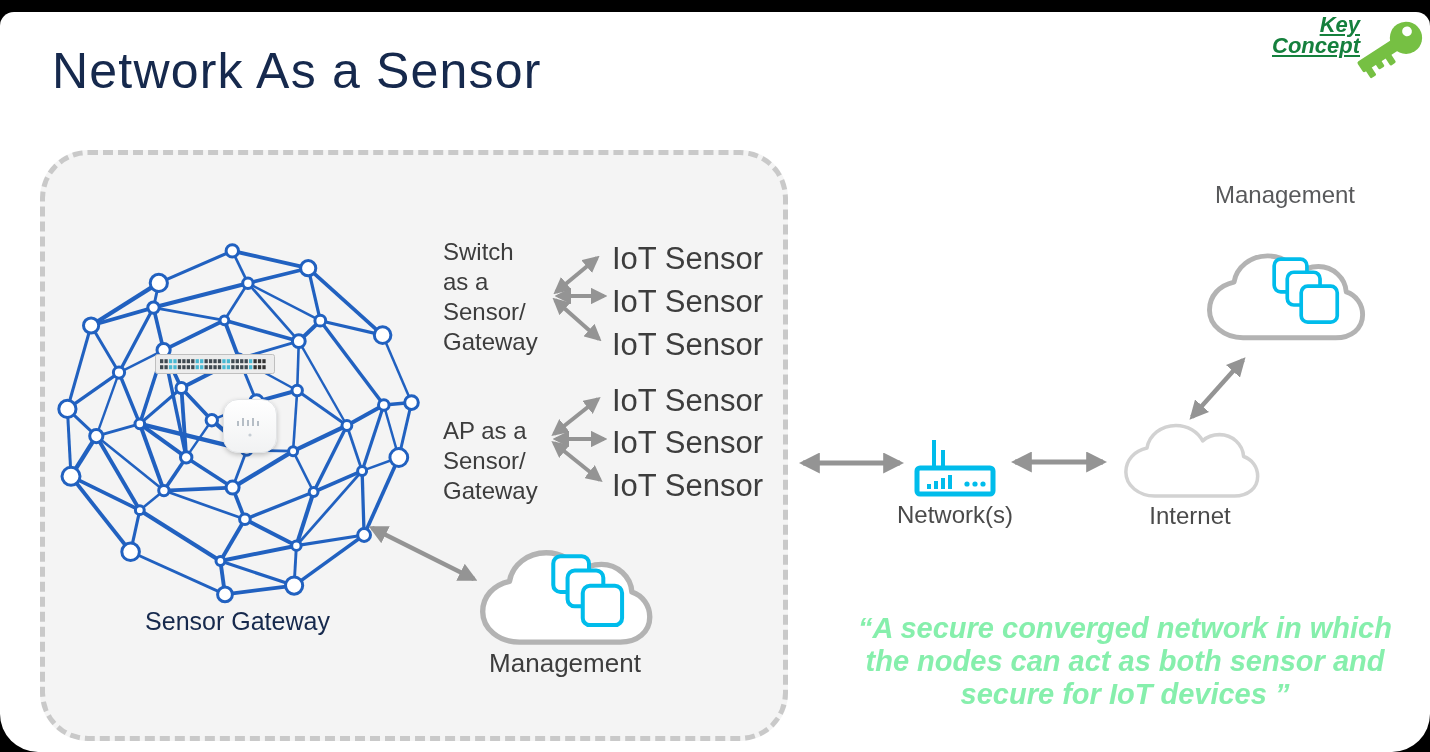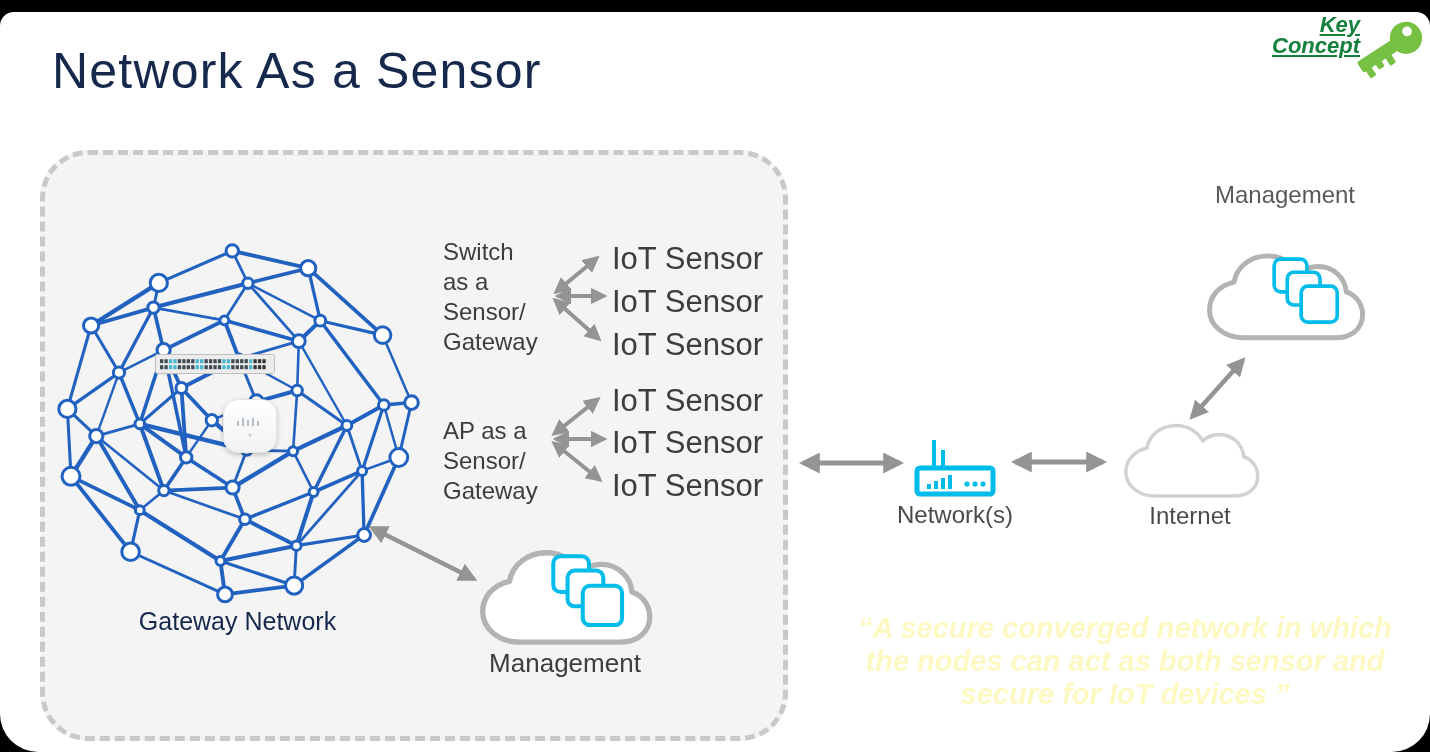--- a/index.html
+++ b/index.html
@@ -24,21 +24,21 @@
           border:1px solid #e2e4e6;border-radius:15px;z-index:2;
           box-shadow:0 2px 5px rgba(0,0,0,.22);display:flex;align-items:center;justify-content:center;}
   .body-text{font-size:24px;line-height:30px;color:#3d3d3d;z-index:4;}
   .navy{color:#16294d;}
   .grey-label{color:#4a4a4a;}
   .mid-grey{color:#58595b;}
   .center{text-align:center;}
   .iot{z-index:4;font-size:31px;color:#3d3d3d;}
   .arrows{left:0;top:0;width:1430px;height:752px;z-index:3;pointer-events:none;}
   .quote{left:845px;top:612px;width:560px;text-align:center;font-size:29px;line-height:33px;
-         font-style:italic;font-weight:bold;color:#fef9c3;z-index:4;}
+         font-style:italic;font-weight:bold;color:#86efac;z-index:4;}
   .cloud-svg{z-index:2;}
 </style>
 </head>
 <body>
 
 <div id="slide"></div>
 <div id="stage">
 
   <div class="abs title">Network As a Sensor</div>
 
@@ -256,21 +256,21 @@
         <rect x="4" y="10" width="2" height="5"></rect>
         <rect x="9" y="7" width="2" height="8"></rect>
         <rect x="14" y="9" width="2" height="6"></rect>
         <rect x="19" y="7" width="2" height="8"></rect>
         <rect x="24" y="10" width="2" height="5"></rect>
       </g>
       <circle cx="17" cy="24" r="1.6" fill="#c6cdd4"></circle>
     </svg>
   </div>
 
-  <div class="abs body-text navy center" style="left:115px;top:606px;width:245px;font-size:25px;">Gateway Network</div>
+  <div class="abs body-text navy center" style="left:115px;top:606px;width:245px;font-size:25px;">Sensor Gateway</div>
 
   <div class="abs body-text" style="left:443px;top:237px;">
     <div>Switch</div>
     <div>as a</div>
     <div>Sensor/</div>
     <div>Gateway</div>
   </div>
   <div class="abs iot" style="left:612px;top:241px;">IoT Sensor</div>
   <div class="abs iot" style="left:612px;top:284px;">IoT Sensor</div>
   <div class="abs iot" style="left:612px;top:327px;">IoT Sensor</div>

